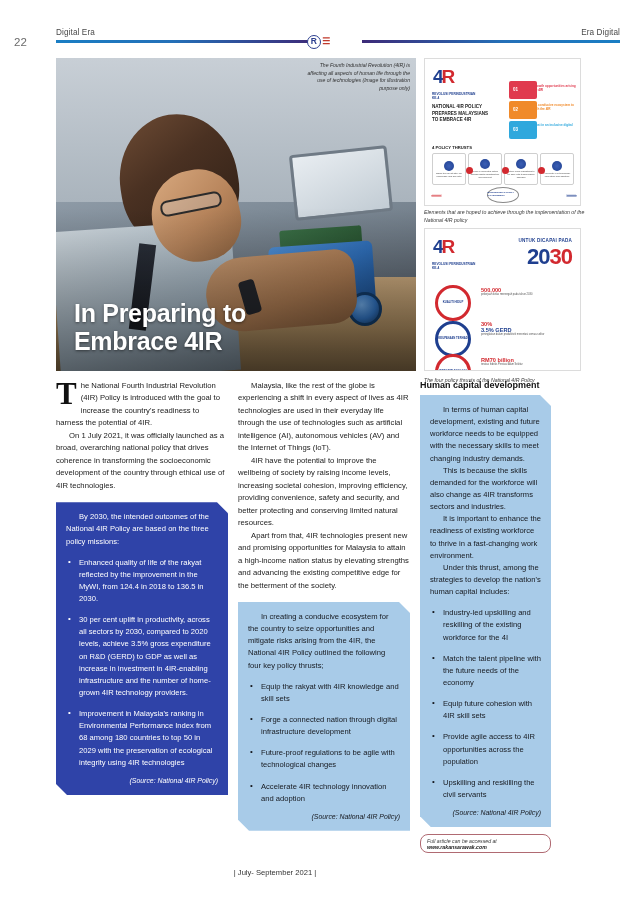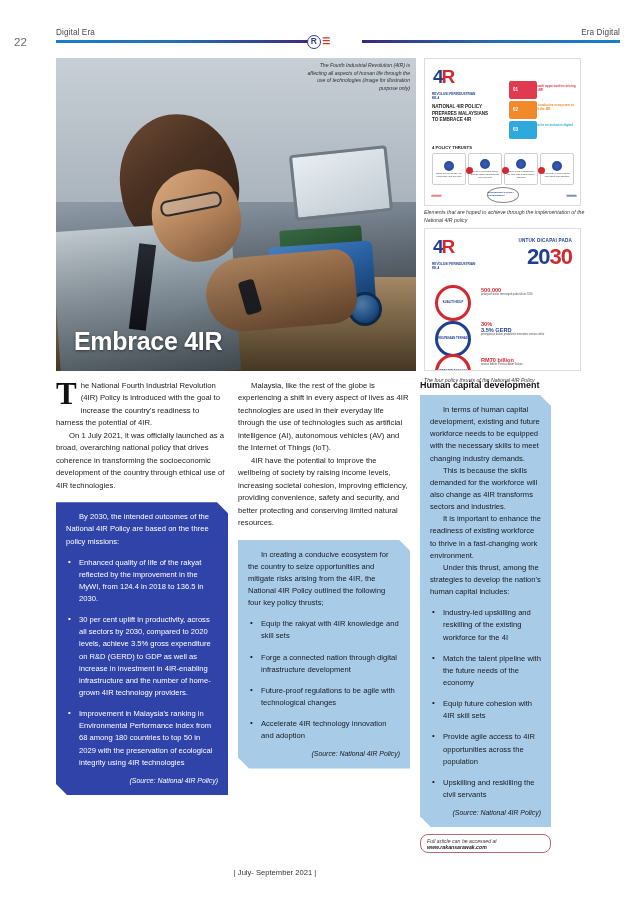--- a/index.html
+++ b/index.html
@@ -318,20 +318,21 @@
       <div class="ph-robot-board"></div>
       <div class="ph-robot-body"></div>
       <div class="ph-wheel-a"></div>
       <div class="ph-wheel-b"></div>
       <div class="ph-arm"></div>
       <div class="ph-watch"></div>
       <div class="ph-vign"></div>
     </div>
     <div class="hero-caption">The Fourth Industrial Revolution (4IR) is affecting all aspects of human life through the use of technologies (Image for illustration purpose only)</div>
     <div class="hero-title">
+      <div>In Preparing to</div>
       <div>Embrace 4IR</div>
     </div>
   </div>
 
   <div class="info-card" id="infographic-one">
     <div class="ig4r">
       <span>4</span><span class="r">R</span>
     </div>
     <div class="ig-sub">REVOLUSI PERINDUSTRIAN KE-4</div>
     <div class="ig-head">NATIONAL 4IR POLICY PREPARES MALAYSIANS TO EMBRACE 4IR</div>
@@ -416,20 +417,21 @@
         <li>Improvement in Malaysia's ranking in Environmental Performance Index from 68 among 180 countries to top 50 in 2029 with the preservation of ecological integrity using 4IR technologies</li>
       </ul>
       <div class="source">(Source: National 4IR Policy)</div>
     </div>
   </div>
 
   <div class="col" id="column-middle">
     <div class="body-text">
       <p class="indent">Malaysia, like the rest of the globe is experiencing a shift in every aspect of lives as 4IR technologies are used in their everyday life through the use of technologies such as artificial intelligence (AI), autonomous vehicles (AV) and the Internet of Things (IoT).</p>
       <p class="indent">4IR have the potential to improve the wellbeing of society by raising income levels, increasing societal cohesion, improving efficiency, providing convenience, safety and security, and better protecting and conserving limited natural resources.</p>
+      <p class="indent">Apart from that, 4IR technologies present new and promising opportunities for Malaysia to attain a high-income nation status by elevating strengths and advancing the existing competitive edge for the betterment of the society.</p>
     </div>
     <div class="callout light" style="margin-top:10px">
       <div class="indent" style="text-indent:13px">In creating a conducive ecosystem for the country to seize opportunities and mitigate risks arising from the 4IR, the National 4IR Policy outlined the following four key policy thrusts;</div>
       <ul>
         <li> Equip the rakyat with 4IR knowledge and skill sets</li>
         <li>Forge a connected nation through digital infrastructure development</li>
         <li>Future-proof regulations to be agile with technological changes</li>
         <li>Accelerate 4IR technology innovation and adoption</li>
       </ul>
       <div class="source">(Source: National 4IR Policy)</div>

